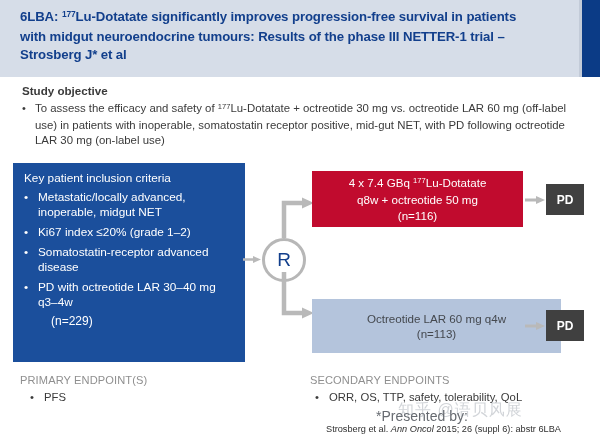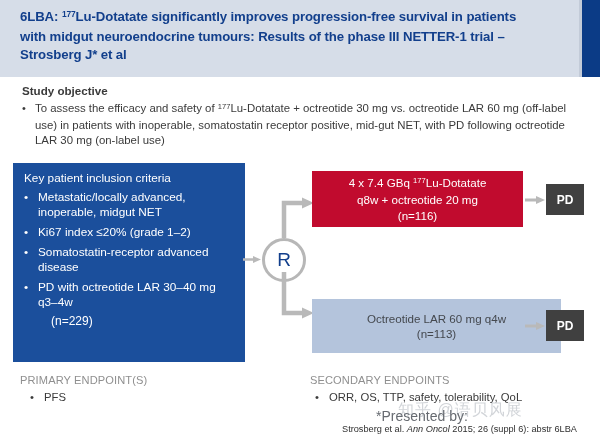--- a/index.html
+++ b/index.html
@@ -115,21 +115,21 @@
   .ep-primary-item { left: 30px; top: 391px; }
   .ep-secondary-item { left: 315px; top: 391px; }
   .ep-item .dot { flex: 0 0 14px; }
 
   
   .presented {
     position: absolute; left: 376px; top: 408px;
     font-size: 14px; color: #666a70;
   }
   .citation {
-    position: absolute; left: 342px; top: 424px;
+    position: absolute; left: 326px; top: 424px;
     font-size: 9.2px; color: #2f2f2f;
   }
   .citation i { font-style: italic; }
 
   
   .watermark {
     position: absolute; left: 398px; top: 400px;
     font-size: 16px; color: rgba(120,128,140,0.34);
     letter-spacing: 1px; white-space: nowrap;
     pointer-events: none;
@@ -188,21 +188,21 @@
   <svg class="connector" viewBox="0 0 110 160">
     <path d="M16 63 V28 H36" stroke="#b9b9b9" stroke-width="4.5" fill="none"></path>
     <path d="M34 22.5 L46 28 L34 33.5 Z" fill="#b9b9b9"></path>
     <path d="M16 97 V138 H36" stroke="#b9b9b9" stroke-width="4.5" fill="none"></path>
     <path d="M34 132.5 L46 138 L34 143.5 Z" fill="#b9b9b9"></path>
   </svg>
 
   <div class="arm-red">
     <div>
       <span>4 x 7.4 GBq </span><sup>177</sup><span>Lu-Dotatate</span><br>
-      <span>q8w + octreotide 20 mg</span><br>
+      <span>q8w + octreotide 50 mg</span><br>
       <span>(n=116)</span>
     </div>
   </div>
 
   <div class="arm-blue">
     <div>
       <span>Octreotide LAR 60 mg q4w</span><br>
       <span>(n=113)</span>
     </div>
   </div>

